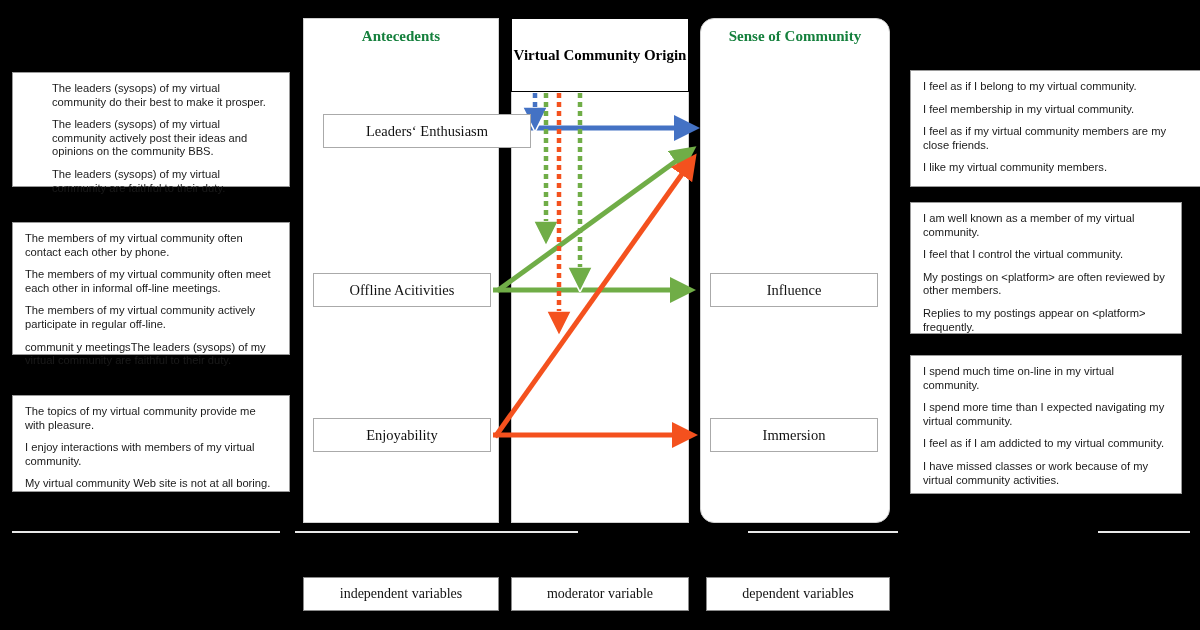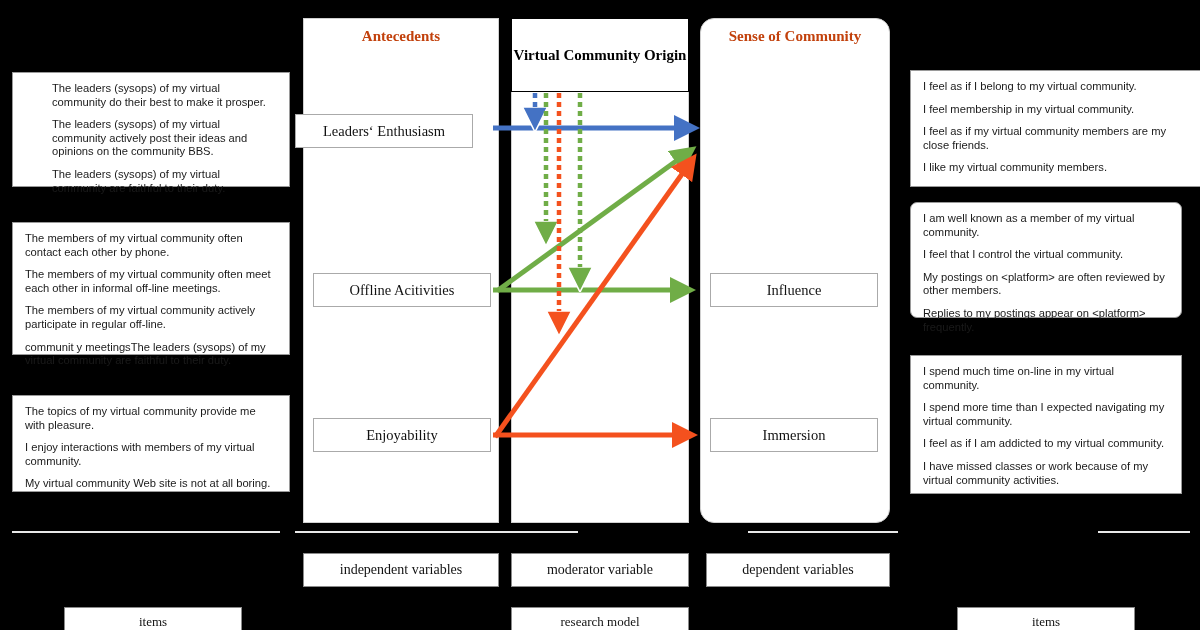--- a/index.html
+++ b/index.html
@@ -23,21 +23,21 @@
   .item-box p:last-child{margin-bottom:0;}
 
   
   .panel{
     position:absolute;background:#fff;border:1px solid #d0d0d0;
     box-sizing:border-box;
   }
   .panel-title{
     position:absolute;width:100%;text-align:center;
     font-family:"Liberation Serif", serif;
-    font-weight:bold;font-size:15px;color:#c2410c;
+    font-weight:bold;font-size:15px;color:#15803d;
   }
   .origin-panel{
     position:absolute;background:#fff;border:1px solid #000;
     box-sizing:border-box;display:flex;align-items:center;justify-content:center;
   }
   .origin-panel span{
     font-family:"Liberation Serif", serif;
     font-weight:bold;font-size:15px;line-height:20px;color:#000;text-align:center;
   }
 
@@ -47,21 +47,21 @@
     box-sizing:border-box;display:flex;align-items:center;justify-content:center;
     font-family:"Liberation Serif", serif;
     font-size:14.5px;color:#111;z-index:6;
   }
 
   
   .caption{
     position:absolute;background:#fff;border:1px solid #8a8a8a;
     box-sizing:border-box;display:flex;align-items:center;justify-content:center;
     font-family:"Liberation Serif", serif;
-    font-size:14px;color:#111;
+    font-size:14px;color:#111;margin-top:24px;
   }
   .caption.small{font-size:13px;}
 
   
   .rule{position:absolute;background:#e8e8e8;height:2px;}
 
   svg.arrows{position:absolute;left:0;top:0;width:1200px;height:630px;
              pointer-events:none;z-index:5;}
 </style>
 </head>
@@ -88,21 +88,21 @@
     <p>My virtual community Web site is not at all boring.</p>
   </div>
 
   <div class="item-box" style="left:910px;top:70px;width:295px;height:117px;">
     <p>I feel as if I belong to my virtual community.</p>
     <p>I feel membership in my virtual community.</p>
     <p>I feel as if my virtual community members are my close friends.</p>
     <p>I like my virtual community members.</p>
   </div>
 
-  <div class="item-box" style="left:910px;top:202px;width:272px;height:116px;border-radius:7px;">
+  <div class="item-box" style="left:910px;top:202px;width:272px;height:132px;">
     <p>I am well known as a member of my virtual community.</p>
     <p>I feel that I control the virtual community.</p>
     <p>My postings on &lt;platform&gt; are often reviewed by other members.</p>
     <p>Replies to my postings appear on &lt;platform&gt; frequently.</p>
   </div>
 
   <div class="item-box" style="left:910px;top:355px;width:272px;height:139px;">
     <p>I spend much time on-line in my virtual community.</p>
     <p>I spend more time than I expected navigating my virtual community.</p>
     <p>I feel as if I am addicted to my virtual community.</p>
@@ -116,21 +116,21 @@
   <div class="panel" style="left:511px;top:18px;width:178px;height:505px;"></div>
 
   <div class="panel" style="left:700px;top:18px;width:190px;height:505px;border-radius:14px;">
     <div class="panel-title" style="top:9px;">Sense of Community</div>
   </div>
 
   <div class="origin-panel" style="left:511px;top:18px;width:178px;height:74px;">
     <span>Virtual Community Origin</span>
   </div>
 
-  <div class="construct" style="left:295px;top:114px;width:178px;height:34px;">Leaders‘ Enthusiasm</div>
+  <div class="construct" style="left:323px;top:114px;width:208px;height:34px;">Leaders‘ Enthusiasm</div>
   <div class="construct" style="left:313px;top:273px;width:178px;height:34px;">Offline Acitivities</div>
   <div class="construct" style="left:313px;top:418px;width:178px;height:34px;">Enjoyability</div>
 
   <div class="construct" style="left:710px;top:273px;width:168px;height:34px;">Influence</div>
   <div class="construct" style="left:710px;top:418px;width:168px;height:34px;">Immersion</div>
 
   <svg class="arrows" viewBox="0 0 1200 630" xmlns="http://www.w3.org/2000/svg">
     <defs>
       <marker id="ah-blue" markerWidth="5.2" markerHeight="5.2" refX="3.6" refY="2.6" orient="auto" markerUnits="strokeWidth">
         <path d="M0,0 L5.2,2.6 L0,5.2 Z" fill="#4472C4"></path>

